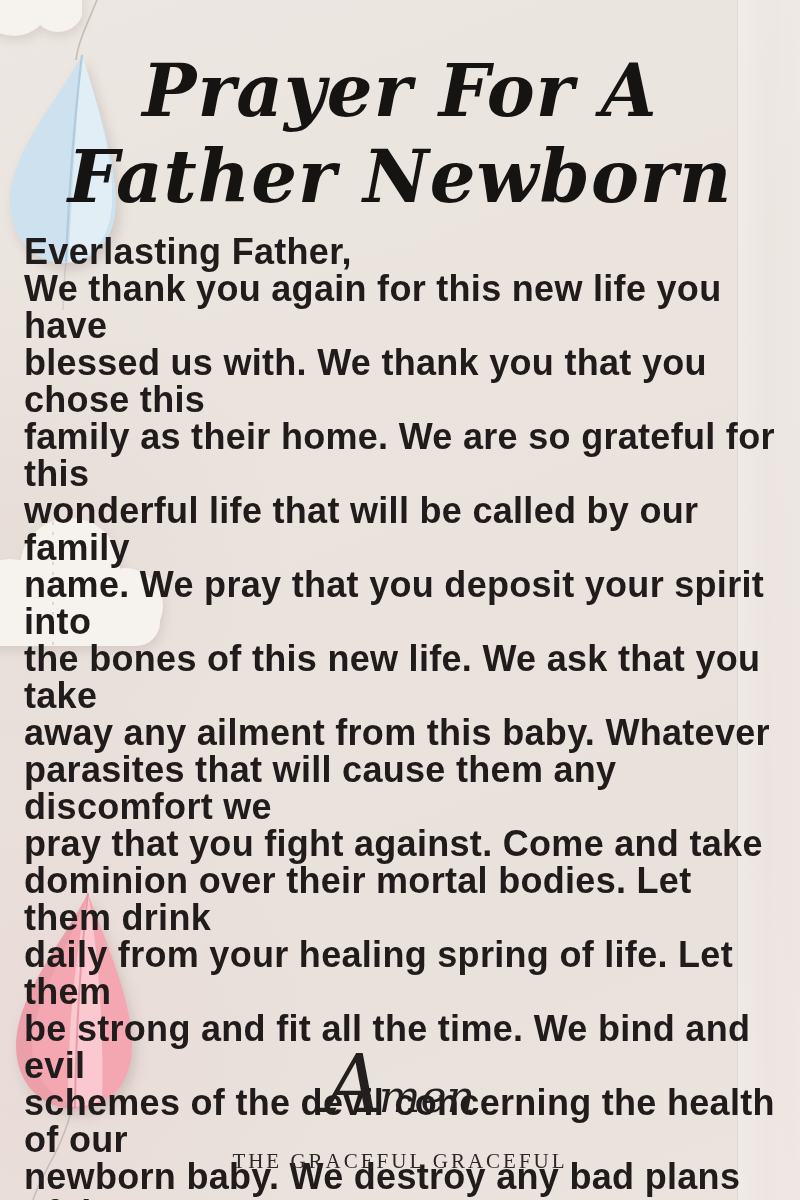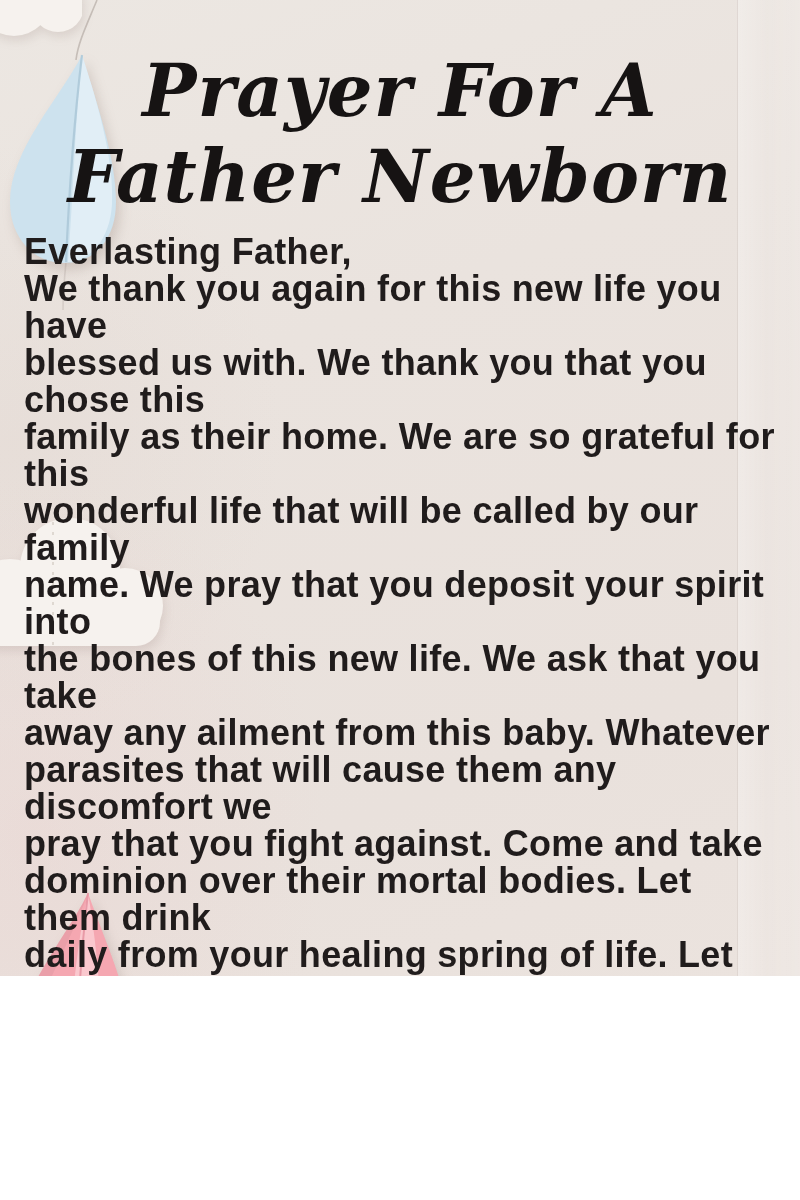--- a/index.html
+++ b/index.html
@@ -4,21 +4,21 @@
 <style>
   :root{
     --background:#eae3de; --ink:#201c1c; --title-ink:#161313;
     --blue-drop:#cde2ee; --blue-drop-light:#e1eef6; --blue-crease:#a9c6d6;
     --pink-drop:#f5a7b1; --pink-drop-light:#fac8ce; --pink-crease:#e18b99;
     --cloud:#f6f2ee; --thread:#c6beb8;
   }
   html,body{margin:0;padding:0;}
   body{font-family:"Liberation Sans",sans-serif;background:#fff;}
   .canvas{
-    position:relative; width:800px; height:976px; overflow:hidden;
+    position:relative; width:800px; height:1200px; overflow:hidden;
     background:linear-gradient(160deg,#ece7e2 0%, var(--background) 35%, #e9e1dc 75%, #ebe3de 100%);
   }
   
   .canvas::before{
     content:""; position:absolute; inset:0; pointer-events:none;
     background:
       radial-gradient(420px 520px at 4% 86%, rgba(235,205,204,0.30), rgba(235,205,204,0) 70%),
       radial-gradient(380px 420px at 2% 45%, rgba(222,208,201,0.28), rgba(222,208,201,0) 70%);
   }
   .seam{

